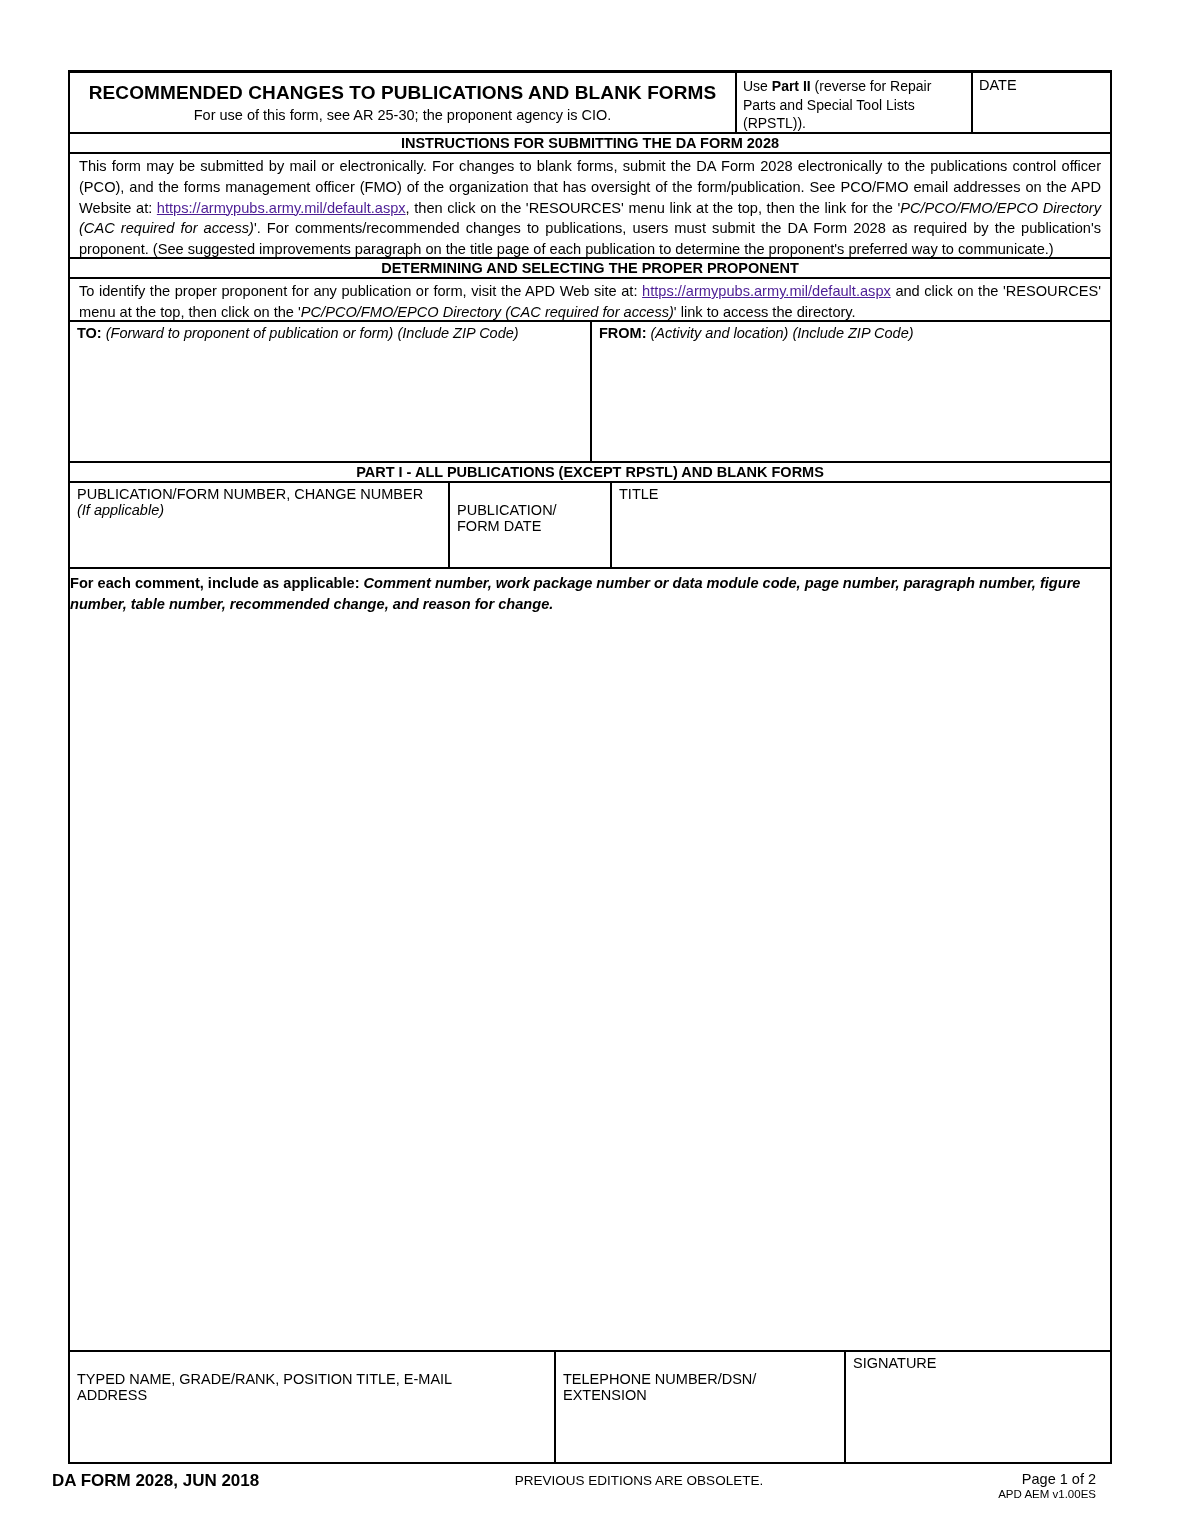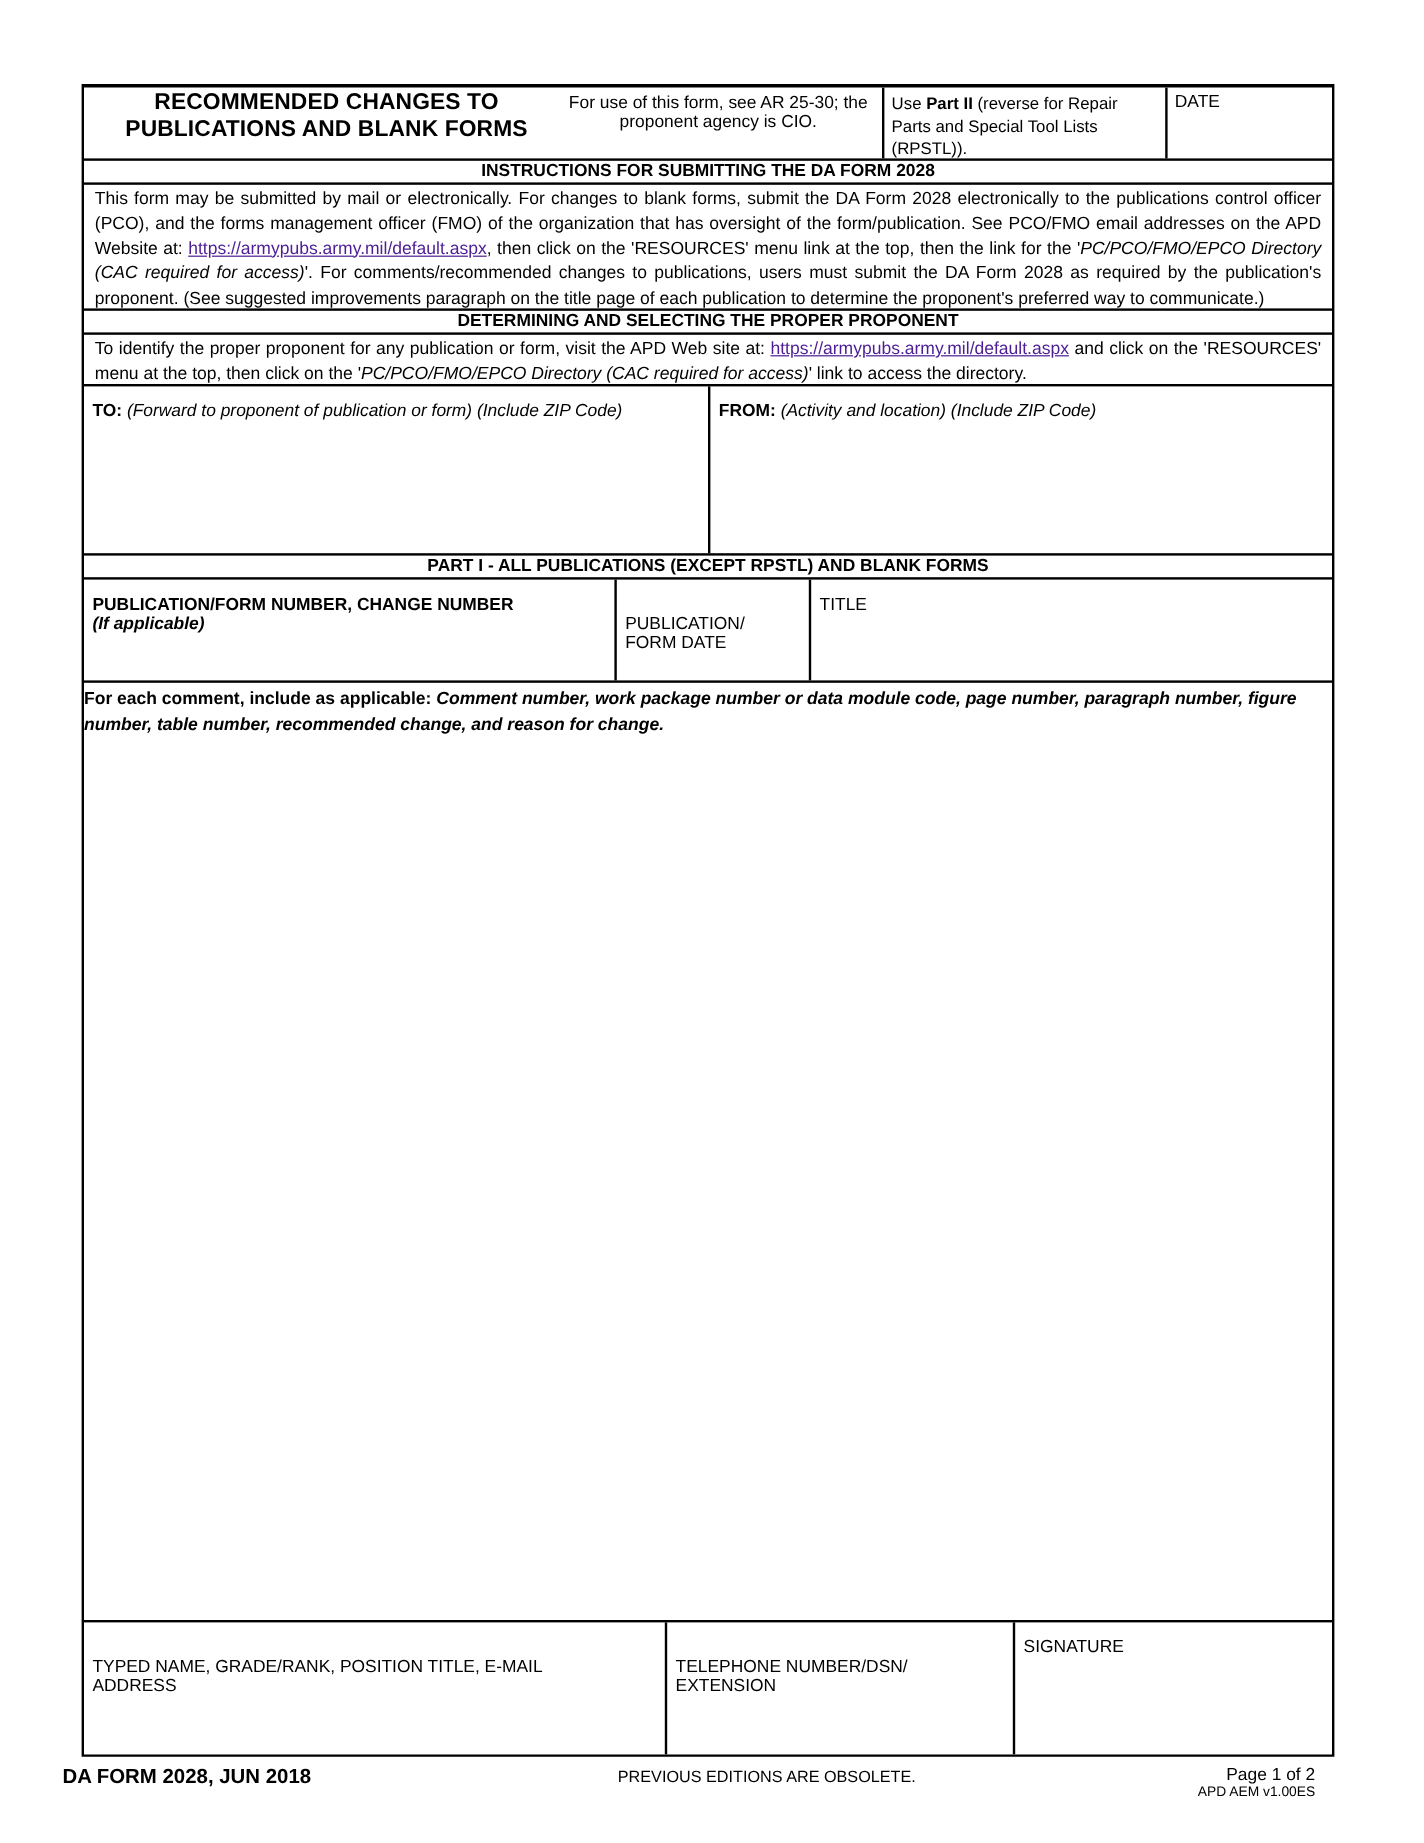--- a/index.html
+++ b/index.html
@@ -10,21 +10,21 @@
     position:relative;
     font-size:14.5px;
   }
   .form {
     position:absolute; left:68px; top:70px; width:1044px;
     border:2px solid #000; border-top-width:3px;
     background:#fff;
   }
   .row { display:flex; border-bottom:2px solid #000; width:100%; }
   .row.last { border-bottom:none; }
-  .cell { border-left:2px solid #000; padding:13px 7px; overflow:hidden; }
+  .cell { border-left:2px solid #000; padding:3px 7px; overflow:hidden; }
   .cell.first { border-left:none; }
 
   
   .h-header   { height:61px; }
   .h-insthead { height:20px; }
   .h-insttext { height:105px; }
   .h-dethead  { height:20px; }
   .h-proptext { height:43px;justify-content:flex-end; }
   .h-tofrom   { height:141px; }
   .h-part1    { height:20px; }
@@ -38,32 +38,32 @@
   }
   .para {
     font-size:14.6px; line-height:20.8px;
     text-align:justify; padding:2px 9px 2px 9px;
   }
   .link { color:#4c1d95; text-decoration:underline; cursor:pointer; }
   .it { font-style:italic; }
   .b { font-weight:bold; }
 
   
-  .title-cell { width:665px; display:flex; flex-direction:row; justify-content:center; text-align:center; padding:2px 6px; }
+  .title-cell { width:665px; display:flex; flex-direction:column; justify-content:center; text-align:center; padding:2px 6px; }
   .form-title { font-size:19px; font-weight:bold; letter-spacing:0.1px; }
   .form-subtitle { font-size:14.5px; margin-top:3px; }
   .usepart-cell { width:236px; font-size:14px; line-height:18.5px; padding:4px 6px; }
   .date-cell { flex:1; font-size:14.5px; padding:4px 6px; }
 
   
   .to-cell { width:520px; }
   .from-cell { flex:1; }
 
   
-  .pubnum-cell { width:442px;font-weight:bold; }
+  .pubnum-cell { width:378px; }
   .pubdate-cell { width:162px; white-space:pre-line; }
   .title-col-cell { flex:1; }
 
   
   .name-cell { width:484px; white-space:pre-line; }
   .phone-cell { width:290px; white-space:pre-line; }
   .sig-cell { flex:1; }
 
   .comment-cell { padding:4px 0; font-weight:bold; font-size:14.6px; line-height:21px; }
 

